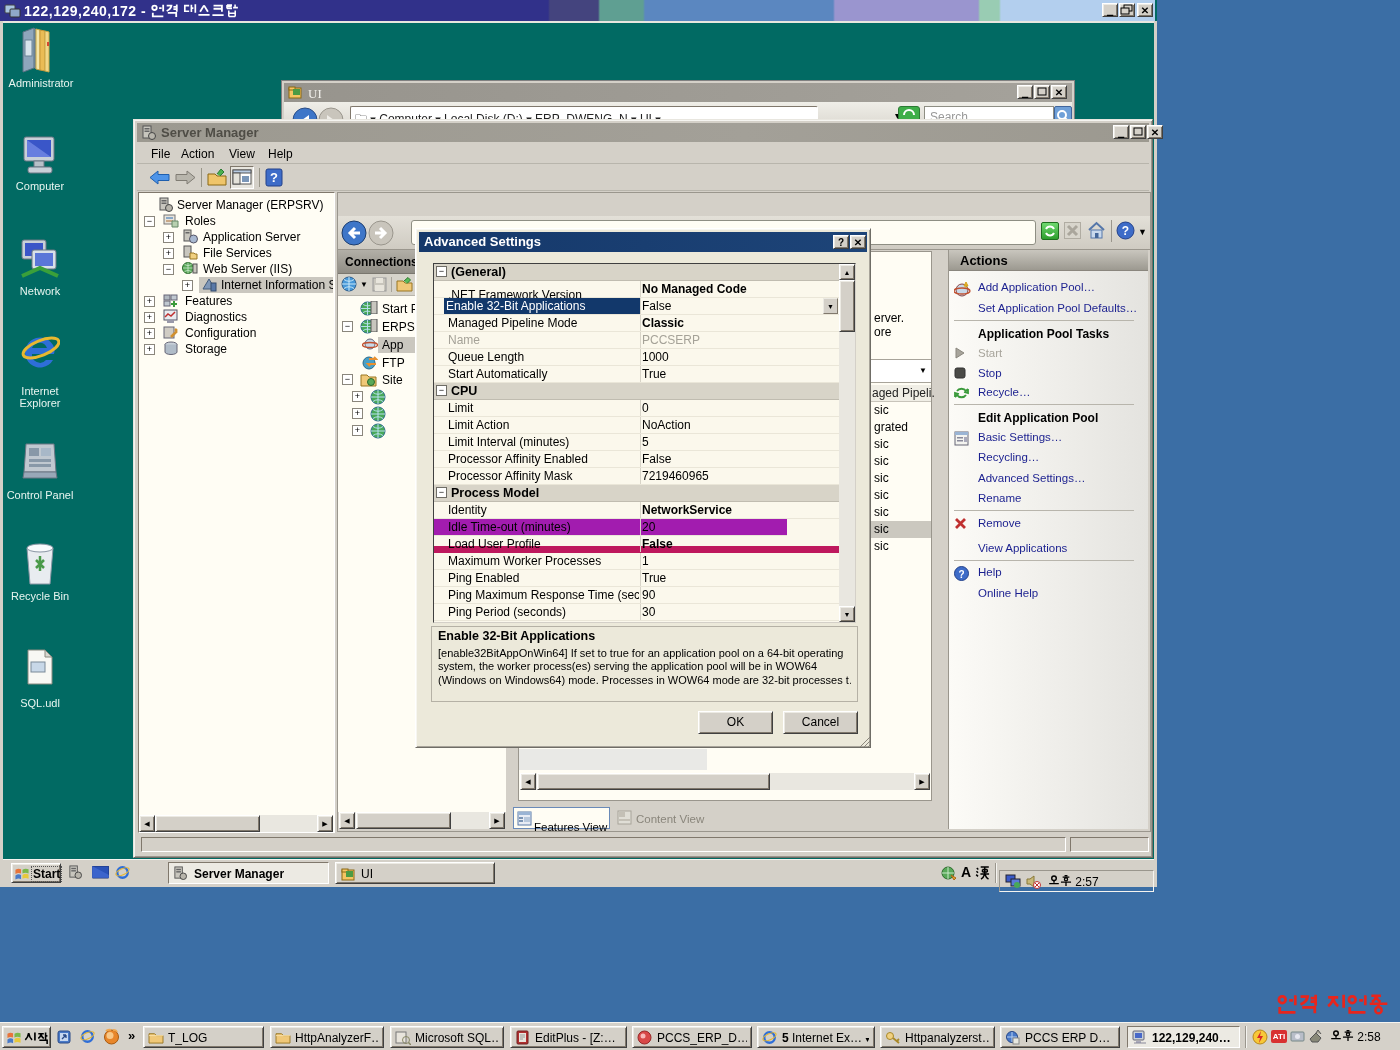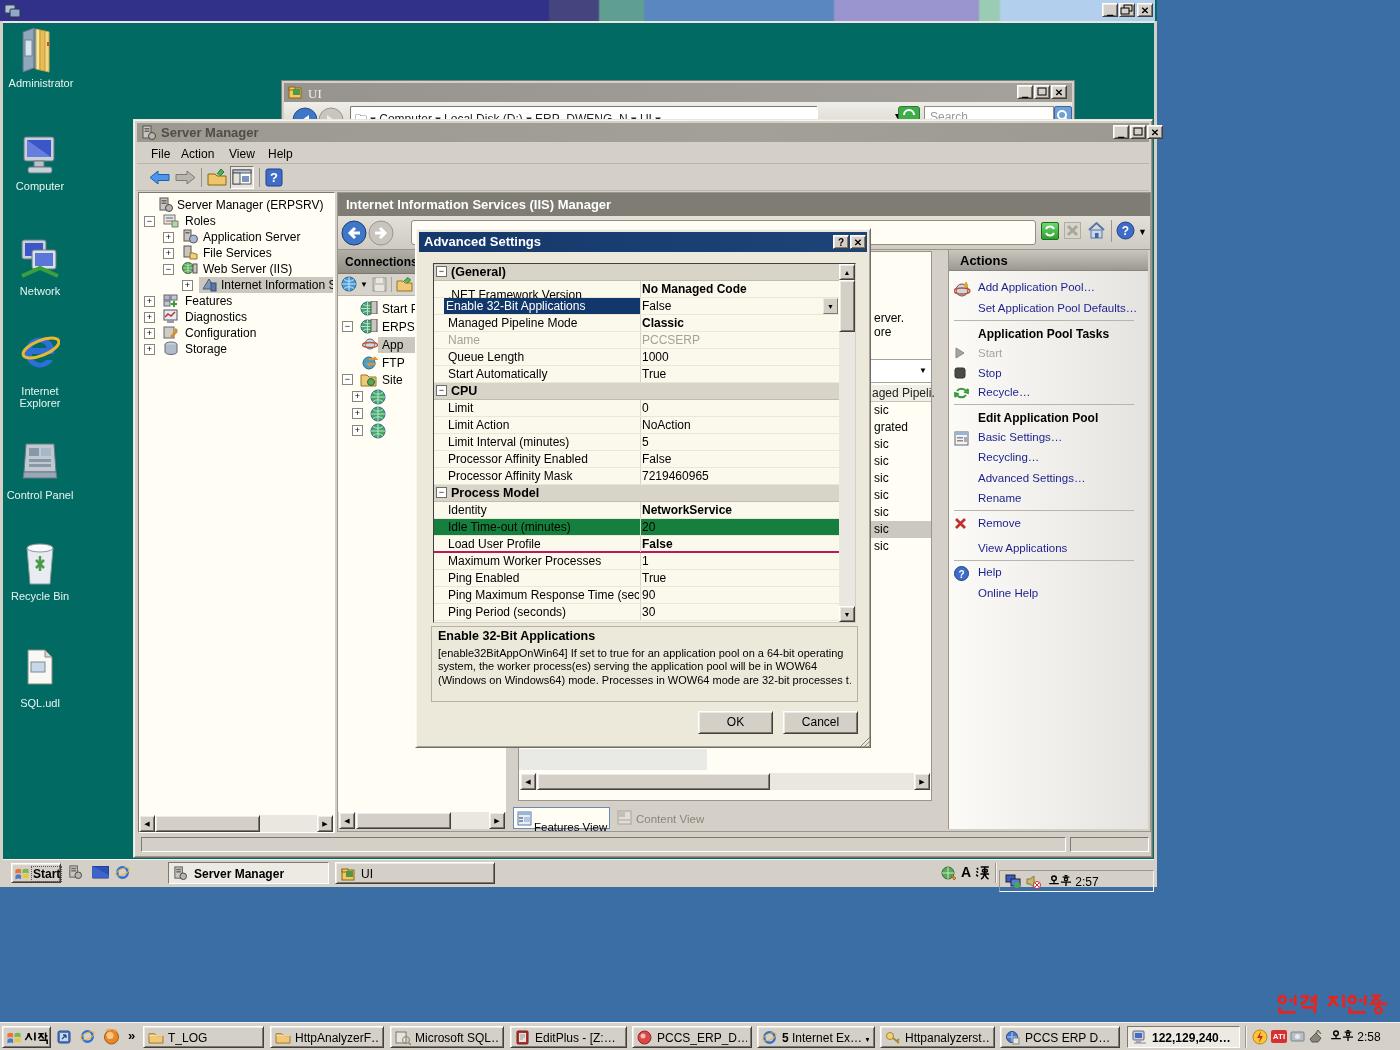--- a/index.html
+++ b/index.html
@@ -66,20 +66,33 @@
 </defs>
 </svg>
 
 <div class="a" id="rdp" style="left:0;top:0;width:1157px;height:887px;background:#016A63">
 
   <div class="a" style="left:0;top:0;width:1155px;height:21px;background:linear-gradient(90deg,#31318A 0px,#31318A 548px,#44447E 550px,#44447E 598px,#5F9F92 600px,#5F9F92 643px,#5B87C0 645px,#5B87C0 833px,#9A95CF 835px,#9A95CF 978px,#99CCB3 980px,#99CCB3 999px,#B3CFEE 1001px,#B3CFEE 1155px)">
     <svg class="a" style="left:4px;top:3px" width="17" height="16" viewBox="0 0 17 16">
         <rect x="1" y="2" width="10" height="8" rx="1" fill="#A8C4E0" stroke="#444" stroke-width="1"></rect>
         <rect x="6" y="6" width="10" height="8" rx="1" fill="#8FA8C8" stroke="#333" stroke-width="1"></rect>
       </svg>
+    <div class="a b" style="left:24px;top:3px;width:700px;white-space:nowrap;color:#fff;font-size:14px;letter-spacing:0.5px">122,129,240,172 - <span class="hg" style="width:14px;height:14px"><svg width="14" height="14" viewBox="0 0 100 100">
+            <use href="#hg-won"></use>
+          </svg></span><span class="hg" style="width:14px;height:14px"><svg width="14" height="14" viewBox="0 0 100 100">
+            <use href="#hg-gyeok"></use>
+          </svg></span> <span class="hg" style="width:14px;height:14px"><svg width="14" height="14" viewBox="0 0 100 100">
+            <use href="#hg-de"></use>
+          </svg></span><span class="hg" style="width:14px;height:14px"><svg width="14" height="14" viewBox="0 0 100 100">
+            <use href="#hg-seu"></use>
+          </svg></span><span class="hg" style="width:14px;height:14px"><svg width="14" height="14" viewBox="0 0 100 100">
+            <use href="#hg-keu"></use>
+          </svg></span><span class="hg" style="width:14px;height:14px"><svg width="14" height="14" viewBox="0 0 100 100">
+            <use href="#hg-top"></use>
+          </svg></span></div>
     <div class="a btn3d" style="left:1102px;top:3px;width:16px;height:14px;font-size:8px;text-align:center;line-height:16px">▁</div>
     <div class="a btn3d" style="left:1119px;top:3px;width:16px;height:14px"><svg width="14" height="12" viewBox="0 0 14 12">
           <rect x="4" y="1" width="8" height="6" fill="none" stroke="#000"></rect>
           <rect x="1" y="4" width="8" height="6" fill="#D4D0C8" stroke="#000"></rect>
         </svg></div>
     <div class="a btn3d" style="left:1137px;top:3px;width:16px;height:14px;font-size:10px;text-align:center;line-height:13px;font-weight:bold">✕</div>
   </div>
   <div class="a" style="left:0;top:21px;width:1155px;height:2px;background:#E8E6DF"></div>
 
   <div class="a" style="left:0;top:21px;width:3px;height:866px;background:#D4D0C8"></div>
@@ -297,21 +310,20 @@
         </div>
 
       <div class="a sb" style="left:0px;top:622px;width:194px;height:17px">
         <div class="a sbtn" style="left:0;top:0;width:16px;height:17px">◀</div>
         <div class="a btn3d" style="left:16px;top:0;width:105px;height:17px"></div>
         <div class="a sbtn" style="left:178px;top:0;width:16px;height:17px">▶</div>
       </div>
     </div>
 
     <div class="a" style="left:203px;top:72px;width:814px;height:640px;border:1px solid #9A968D;background:#D4D0C8">
-      <div class="a" style="left:0;top:0;width:812px;height:23px;background:#7E7C73;color:#fff;font-weight:bold;font-size:13px;padding:4px 8px">Internet Information Services (IIS) Manager</div>
 
       <div class="a" style="left:0;top:23px;width:812px;height:34px;background:linear-gradient(#E3E0D8,#CFCBC2);border-bottom:1px solid #9A968D">
         <svg class="a" style="left:3px;top:4px" width="54" height="26" viewBox="0 0 54 26">
             <circle cx="13" cy="13" r="12" fill="#3E76C8" stroke="#1E3E6E"></circle>
             <path d="M19 13 H10 M14 8 L9 13 L14 18" stroke="#fff" stroke-width="3" fill="none"></path>
             <circle cx="40" cy="13" r="12" fill="#C9C5BC" stroke="#9A968D"></circle>
             <path d="M34 13 H44 M39 8 L44 13 L39 18" stroke="#fff" stroke-width="3" fill="none"></path>
           </svg>
         <div class="a" style="left:73px;top:4px;width:625px;height:25px;background:#FFFDF4;border:1px solid #8E8E83;border-radius:3px"></div>
         <div class="a" style="left:703px;top:6px;width:18px;height:18px;background:linear-gradient(#6FD86F,#2E9E2E);border:1px solid #1E6E1E;border-radius:2px"><svg width="16" height="16" viewBox="0 0 16 16">
@@ -586,26 +598,26 @@
           </div>
 <div class="a" style="left:0;top:221px;width:405px;height:17px;background:#D8D4C8;border-bottom:1px solid #C0BCB0">
             <span class="a" style="left:2px;top:2px;width:11px;height:11px;border:1px solid #6F6D66;background:#fff;font-size:9px;line-height:9px;text-align:center">−</span>
             <span class="a b" style="left:17px;top:1px;font-size:12.5px">Process Model</span>
           </div>
 <div class="a" style="left:0;top:238px;width:405px;height:17px;background:#FBF8EC;border-bottom:1px solid #EAE6D8;color:#000">
             <span class="a" style="left:14px;top:1px">Identity</span>
             <div class="a" style="left:206px;top:0;width:1px;height:16px;background:#D8D4C8"></div>
             <span class="a" style="left:208px;top:1px; font-weight:bold;">NetworkService</span>
           </div>
-<div class="a" style="left:0;top:255px;width:405px;height:17px;background:#15803d;border-bottom:1px solid #EAE6D8;color:#000">
+<div class="a" style="left:0;top:255px;width:353px;height:17px;background:#a21caf;border-bottom:1px solid #EAE6D8;color:#000">
             <span class="a" style="left:14px;top:1px">Idle Time-out (minutes)</span>
             <div class="a" style="left:206px;top:0;width:1px;height:16px;background:#D8D4C8"></div>
             <span class="a" style="left:208px;top:1px;">20</span>
           </div>
-<div class="a" style="left:0;top:272px;width:405px;height:17px;background:#FBF8EC;border-bottom:2px solid #be185d;color:#000">
+<div class="a" style="left:0;top:272px;width:405px;height:17px;background:#FBF8EC;border-bottom:7px solid #be185d;color:#000">
             <span class="a" style="left:14px;top:1px">Load User Profile</span>
             <div class="a" style="left:206px;top:0;width:1px;height:16px;background:#D8D4C8"></div>
             <span class="a" style="left:208px;top:1px; font-weight:bold;">False</span>
           </div>
 <div class="a" style="left:0;top:289px;width:405px;height:17px;background:#FBF8EC;border-bottom:1px solid #EAE6D8;color:#000">
             <span class="a" style="left:14px;top:1px">Maximum Worker Processes</span>
             <div class="a" style="left:206px;top:0;width:1px;height:16px;background:#D8D4C8"></div>
             <span class="a" style="left:208px;top:1px;">1</span>
           </div>
 <div class="a" style="left:0;top:306px;width:405px;height:17px;background:#FBF8EC;border-bottom:1px solid #EAE6D8;color:#000">

